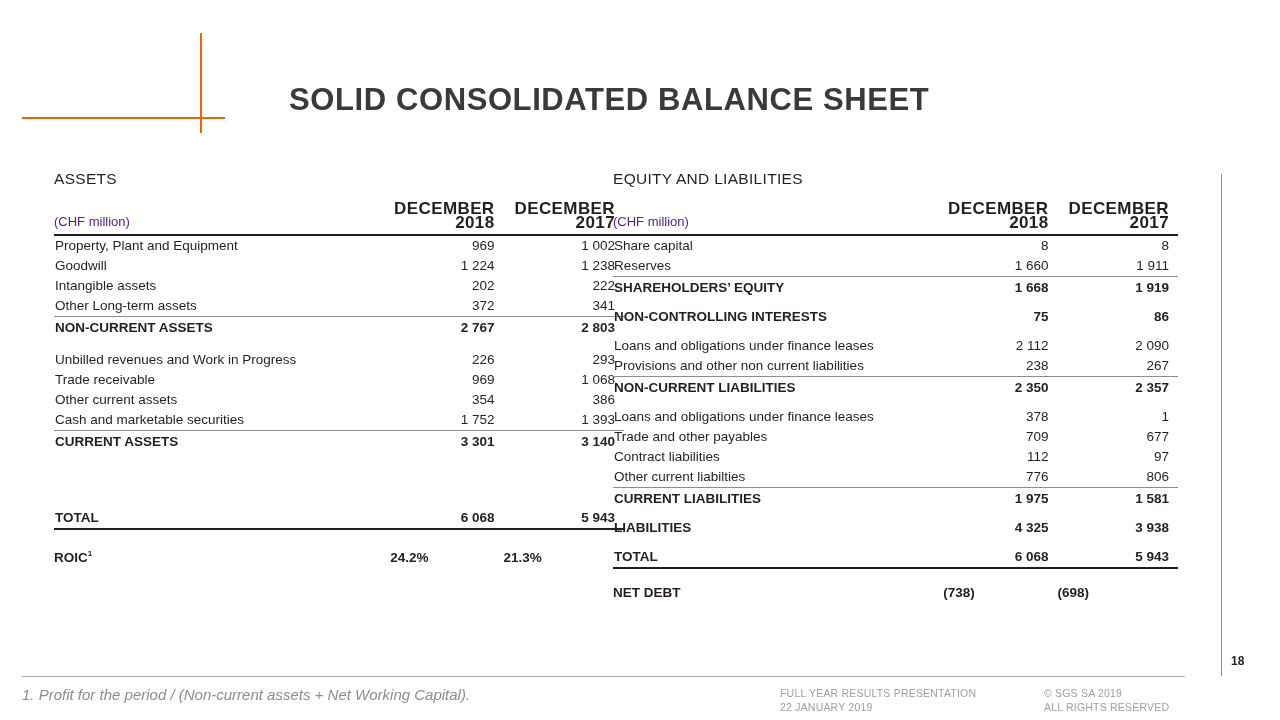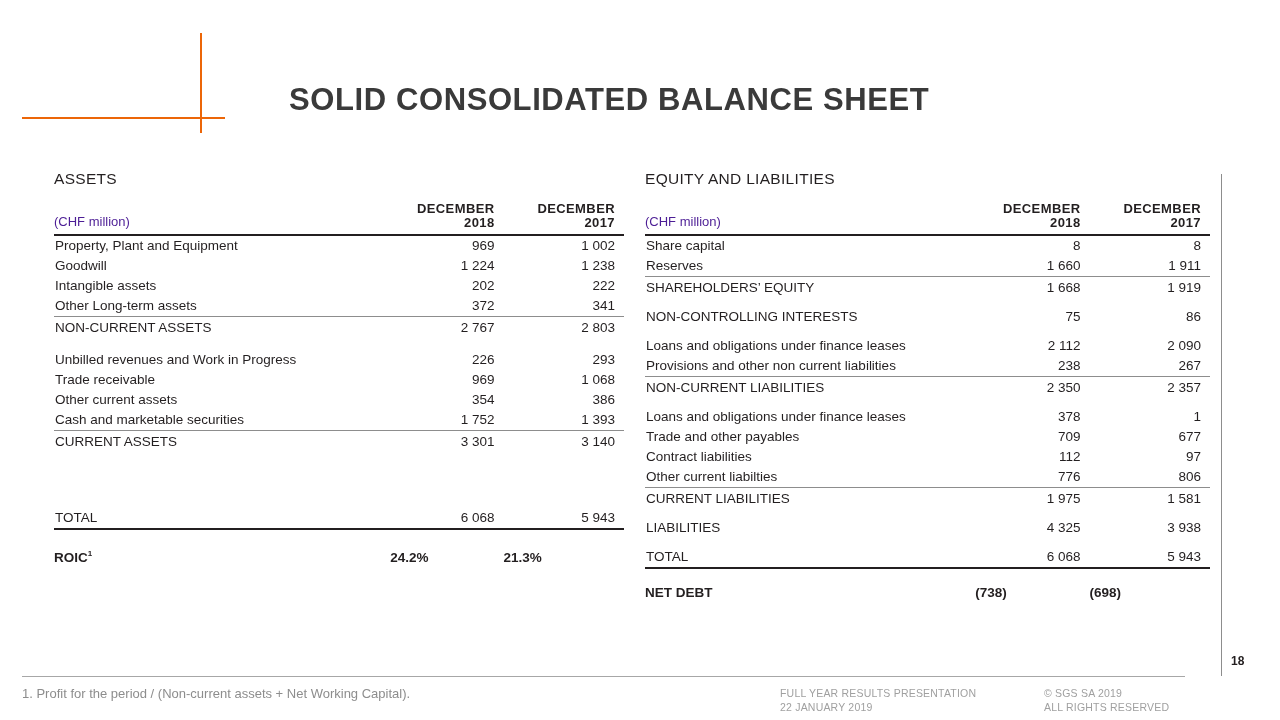--- a/index.html
+++ b/index.html
@@ -64,21 +64,21 @@
     color: #3a3a3a;
     white-space: nowrap;
   }
 
   
   .panel {
     position: absolute;
     top: 170px;
   }
   #panel-assets { left: 54px; width: 570px; }
-  #panel-equity { left: 645px; width: 565px; }
+  #panel-equity { left: 613px; width: 565px; }
 
   .panel-heading {
     font-size: 15.5px;
     font-weight: normal;
     letter-spacing: 0.3px;
     color: #231f20;
     margin: 0 0 14px 0;
     height: 18px;
   }
 
@@ -102,40 +102,40 @@
   #panel-equity .col-v1    { width: 114px; }
   #panel-equity .col-v2    { width: 120px; }
 
   
   .hdr-unit {
     font-size: 13px;
     color: #4c1d95;
     padding-bottom: 3px !important;
   }
   .hdr-date {
-    font-size: 13px;
+    font-size: 17px;
     font-weight: bold;
     letter-spacing: 0.4px;
     text-align: right;
     color: #231f20;
     line-height: 13.5px;
     padding-bottom: 3px !important;
     padding-right: 9px !important;
   }
   .hdr-date .m { display: block; }
   .hdr-date .y { display: block; }
 
   
   tr.rule-top td { border-bottom: 2px solid #231f20; height: 2px; }
 
   
   tr.row td { height: 20px; font-size: 13.5px; line-height: 20px; }
   tr.row td.lbl { text-align: left; padding-left: 1px !important; }
   tr.row td.val { text-align: right; padding-right: 9px !important; white-space: nowrap; }
-  tr.row.bold td { font-weight: normal; }
+  tr.row.bold td { font-weight: bold; }
   tr.row.subtotal td { border-top: 1px solid #8d8d8d; height: 21px; }
   tr.spacer td { height: 12px; }
   tr.spacer-sm td { height: 9px; }
   tr.spacer-lg td { height: 56px; }
 
   tr.rule-bottom td { border-top: 2px solid #231f20; height: 2px; }
 
   
   tr.outside td { height: 20px; font-size: 13.5px; line-height: 20px; }
 
@@ -168,21 +168,22 @@
     left: 22px;
     top: 676px;
     width: 1163px;
     height: 1px;
     background: #a7a7a7;
   }
   #footnote {
     position: absolute;
     left: 22px;
     top: 686px;
-    font-size: 13px;
+    font-size: 15px;
+    font-style: italic;
     color: #8d8d8d;
     white-space: nowrap;
   }
   #footer-center {
     position: absolute;
     left: 760px;
     top: 686px;
     font-size: 10.5px;
     color: #a0a0a0;
     letter-spacing: 0.2px;

